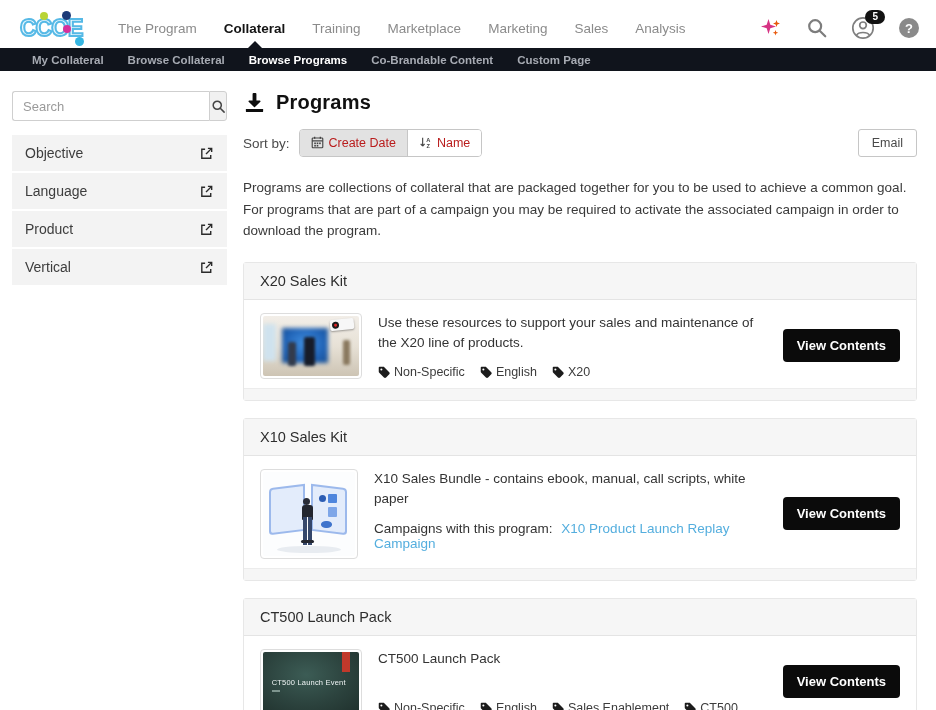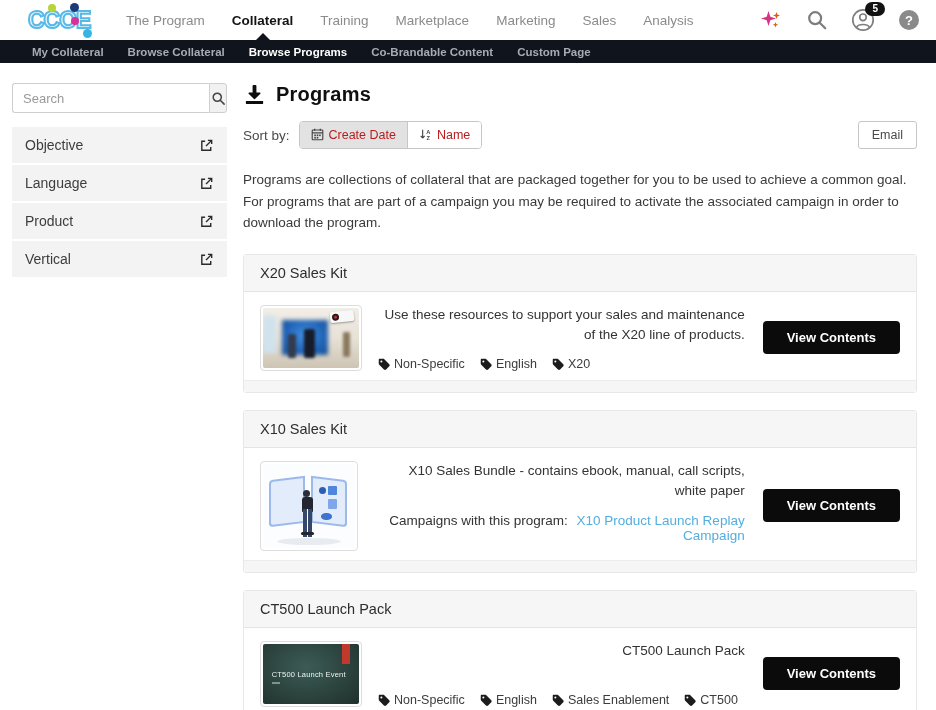--- a/index.html
+++ b/index.html
@@ -1,20 +1,20 @@
 <!DOCTYPE html>
 <html><head>
 <meta charset="utf-8">
 <style>
   * { margin:0; padding:0; box-sizing:border-box; }
   html,body { width:936px; height:710px; overflow:hidden; background:#fff;
     font-family:"Liberation Sans", sans-serif; }
 
   
-  .topnav { height:40px; display:flex; align-items:center; padding:0 16px 0 28px; background:#fff; position:relative; }
+  .topnav { height:40px; display:flex; align-items:center; padding:0 16px 0 20px; background:#fff; position:relative;margin-top:8px; }
   .logo { position:relative; width:78px; height:34px; display:flex; align-items:center; }
   .logo-text { font-size:23px; font-weight:800; letter-spacing:-1px; color:#eaf7fd;
     -webkit-text-stroke:2px #56b9e6; }
   .logo .dot { position:absolute; border-radius:50%; }
   .dot-green { width:8px; height:8px; background:#b8d436; left:20px; top:1px; }
   .dot-navy  { width:9px; height:9px; background:#1c3a78; left:42px; top:0; }
   .dot-pink  { width:8px; height:8px; background:#d6319c; left:43px; top:14px; }
   .dot-cyan  { width:9px; height:9px; background:#35b6e2; left:55px; top:26px; }
 
   .nav-items { display:flex; align-items:center; height:40px; margin-left:20px; gap:27px; }
@@ -115,30 +115,30 @@
   .il-legs { position:absolute; left:43%; top:54%; width:9px; height:28px;
     background:linear-gradient(90deg,#35476b 45%, #fcfdfe 45%, #fcfdfe 55%, #35476b 55%); }
   .il-feet { position:absolute; left:41%; top:81%; width:13px; height:3px; background:#23262f; border-radius:2px; }
 
   
   .scene-slide { background:radial-gradient(ellipse at 45% 38%, #3c5c55 0%, #2c433e 55%, #20312d 100%); }
   .sl-redbar { position:absolute; right:9%; top:0; width:8px; height:20px; background:#c0392b; }
   .sl-caption { position:absolute; left:9%; top:44%; font-size:7.5px; color:#eef3f3; letter-spacing:.2px; }
   .sl-sub { position:absolute; left:9%; top:63%; width:8px; height:2px; background:#7d948e; }
 
-  .card-content { flex:1; min-width:0; display:flex; flex-direction:column; margin-left:16px;text-align:right; }
+  .card-content { flex:1; min-width:0; display:flex; flex-direction:column; margin-left:16px; }
   .card-desc { font-size:13.5px; color:#333; line-height:1.5; }
   .campaign-row { margin-top:12px; font-size:13.5px; color:#333; }
   .campaign-link { color:#54aede; text-decoration:none; margin-left:5px; cursor:pointer; }
   .tags-row { margin-top:auto; padding-top:10px; display:flex; gap:15px; align-items:center; }
   .tag { display:flex; align-items:center; gap:4px; font-size:12.5px; color:#3c3c3c; }
 
   .card-action { flex:0 0 auto; align-self:center; margin-left:18px; }
   .view-btn { background:#0b0b0b; color:#fff; border:none; border-radius:4px;
-    padding:9px 24px; font-size:13px; font-weight:600; cursor:pointer; font-family:inherit; }
+    padding:9px 14px; font-size:13px; font-weight:600; cursor:pointer; font-family:inherit; }
 </style>
 </head>
 <body>
 
 <header class="topnav">
   <div class="logo">
     <span class="logo-text">CCOE</span>
     <span class="dot dot-green"></span>
     <span class="dot dot-navy"></span>
     <span class="dot dot-pink"></span>

